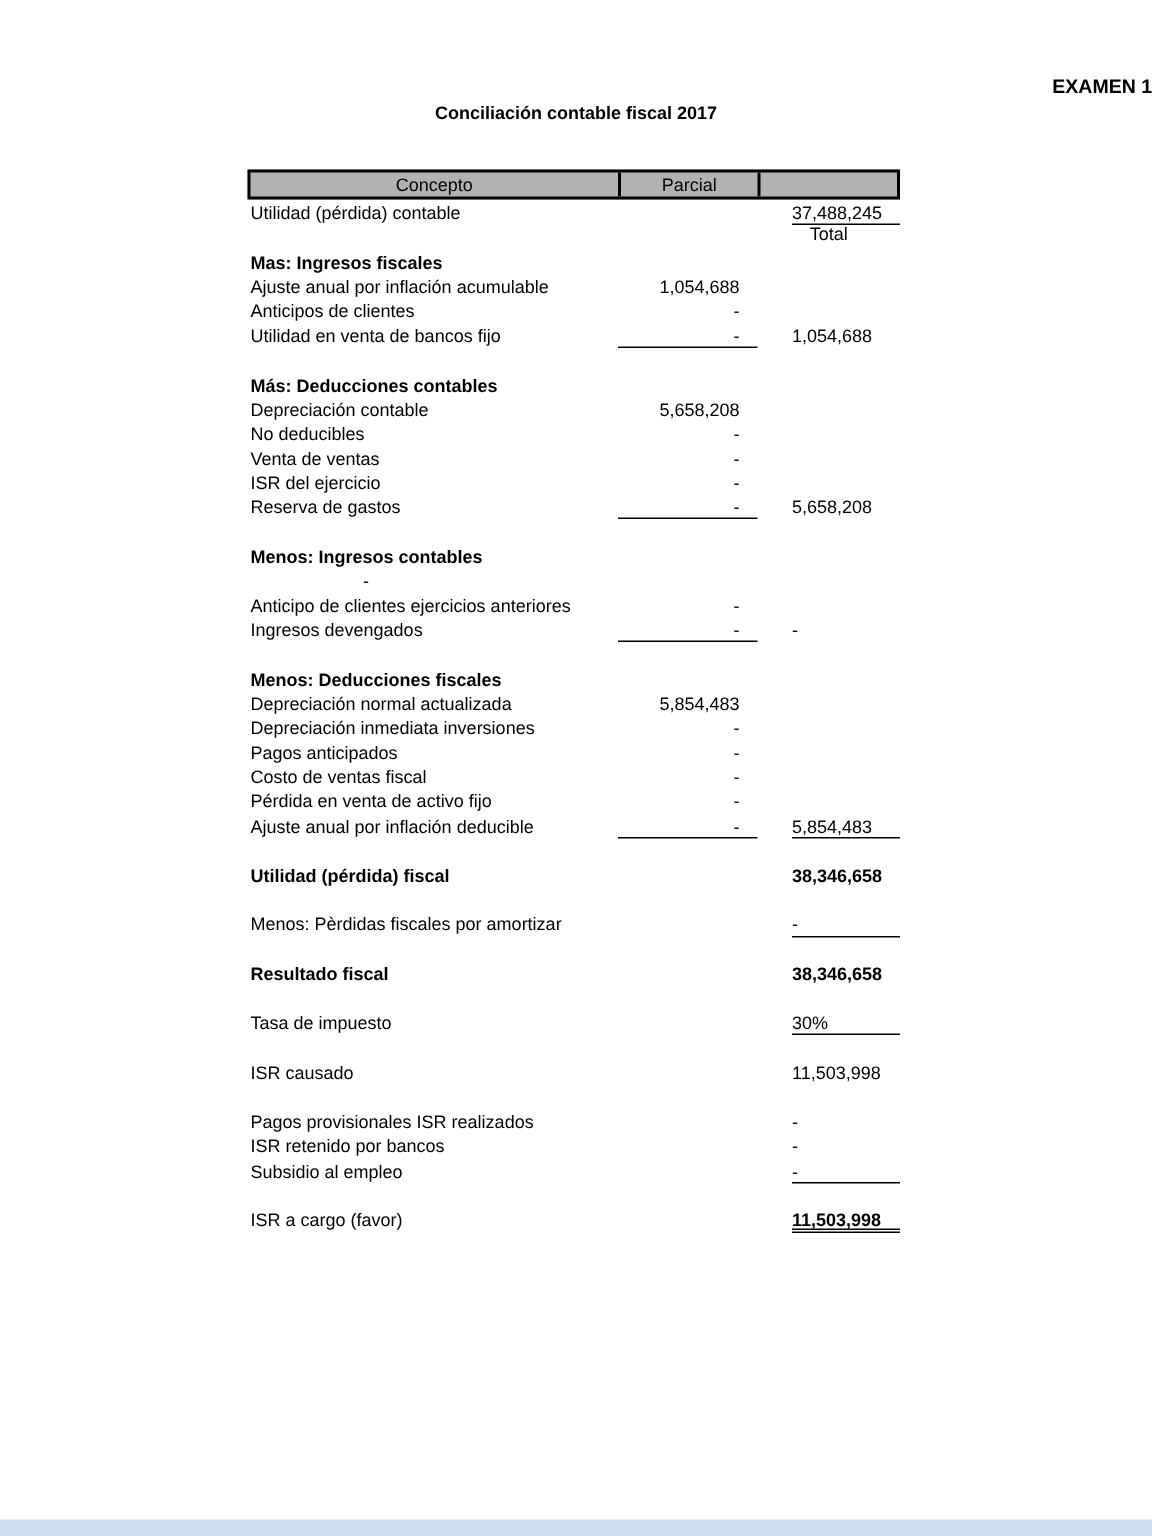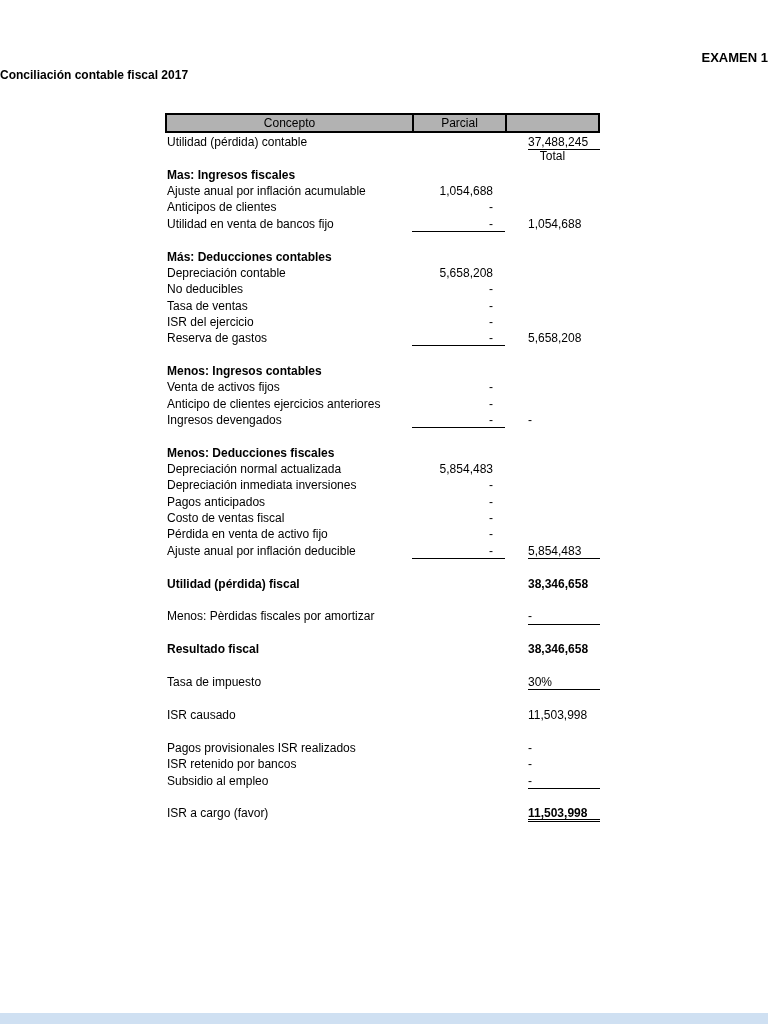--- a/index.html
+++ b/index.html
@@ -10,21 +10,21 @@
     color: #000;
     position: relative;
     overflow: hidden;
   }
   .doc-title {
     position: absolute; top: 50px; left: 0; width: 768px;
     text-align: right; font-weight: bold; font-size: 13px;
   }
   .doc-subtitle {
     position: absolute; top: 68px; left: 0; width: 768px;
-    text-align: left; font-weight: bold; font-size: 12px;
+    text-align: center; font-weight: bold; font-size: 12px;
   }
   .table {
     position: absolute; left: 165px; top: 113px; width: 435px;
   }
   .thead {
     display: flex; box-sizing: border-box;
     border: 2px solid #000; height: 20px;
     font-weight: normal; font-size: 12px;
   }
   .th {
@@ -101,42 +101,41 @@
         <div class="cell concepto">Depreciación contable</div>
         <div class="cell parcial">5,658,208</div>
         <div class="cell total"></div>
       </div>
       <div class="row">
         <div class="cell concepto">No deducibles</div>
         <div class="cell parcial">-</div>
         <div class="cell total"></div>
       </div>
       <div class="row">
-        <div class="cell concepto">Tasa de ventas</div>
+        <div class="cell concepto">Venta de ventas</div>
         <div class="cell parcial">-</div>
         <div class="cell total"></div>
       </div>
       <div class="row">
         <div class="cell concepto">ISR del ejercicio</div>
         <div class="cell parcial">-</div>
         <div class="cell total"></div>
       </div>
       <div class="row">
         <div class="cell concepto">Reserva de gastos</div>
         <div class="cell parcial uline">-</div>
         <div class="cell total">5,658,208</div>
       </div>
       <div class="spacer"></div>
       <div class="row">
         <div class="cell concepto bold">Menos: Ingresos contables</div>
         <div class="cell parcial"></div>
         <div class="cell total"></div>
       </div>
       <div class="row">
-        <div class="cell concepto">Venta de activos fijos</div>
         <div class="cell parcial">-</div>
         <div class="cell total"></div>
       </div>
       <div class="row">
         <div class="cell concepto">Anticipo de clientes ejercicios anteriores</div>
         <div class="cell parcial">-</div>
         <div class="cell total"></div>
       </div>
       <div class="row">
         <div class="cell concepto">Ingresos devengados</div>

